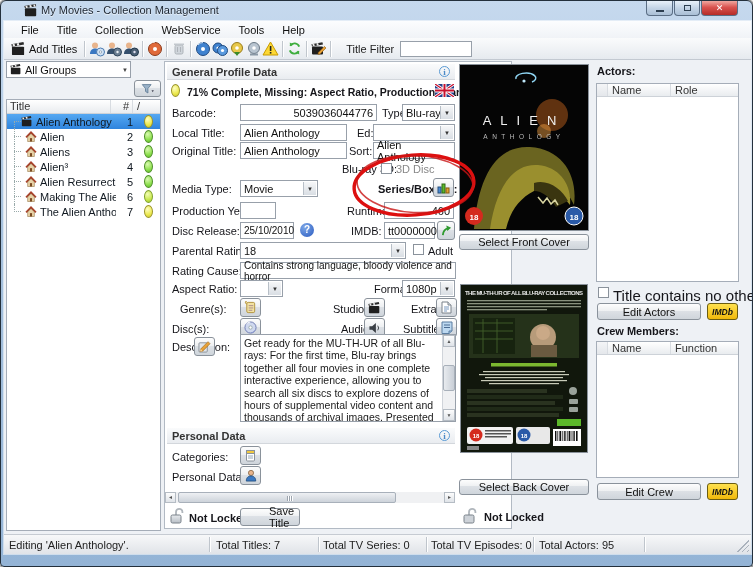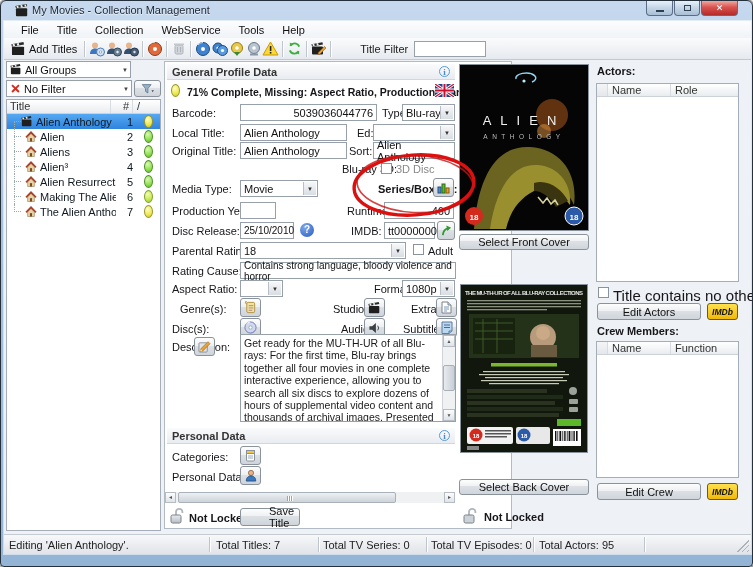--- a/index.html
+++ b/index.html
@@ -3,40 +3,40 @@
 <meta charset="utf-8">
 <style>
   html,body{margin:0;padding:0;background:#fff;font-family:"Liberation Sans",sans-serif;}
   *{box-sizing:border-box;}
   .window{position:relative;width:753px;height:567px;margin:0;
     background:linear-gradient(#c6d9ee,#a7c2de 40%,#94b4d6);
     border:1px solid #24303c;border-radius:6px 6px 4px 4px;
     box-shadow:0 0 0 1px rgba(0,0,0,.35), 2px 3px 8px rgba(0,0,0,.45);
     overflow:hidden;font-size:11px;color:#111;}
   
-  .titlebar{position:absolute;left:7px;top:0;right:0;height:36px;}
+  .titlebar{position:absolute;left:16px;top:0;right:0;height:36px;}
   .titlebar .appicon{position:absolute;left:7px;top:3px;}
   .titlebar .title{position:absolute;left:24px;top:3px;font-size:11px;color:#1b2430;text-shadow:0 1px 1px rgba(255,255,255,.8);}
   .winbtns{position:absolute;right:14px;top:0;display:flex;}
   .winbtn{height:15px;border:1px solid #5a6d84;border-top:none;border-radius:0 0 4px 4px;
     background:linear-gradient(#e8f1fa,#c3d4e6 50%,#aabfd6);display:flex;align-items:center;justify-content:center;
     font-size:8px;color:#274; color:#2c3e50;margin-left:1px;}
   .winbtn.min{width:27px;} .winbtn.max{width:26px;}
   .winbtn.close{width:37px;background:linear-gradient(#f0a8a0,#d9534f 45%,#b52b27);color:#fff;font-size:9px;}
   .maxglyph{width:7px;height:6px;border:1px solid #2c3e50;}
   .minglyph{width:8px;height:2px;background:#2c3e50;margin-top:5px;}
   
   .client{position:absolute;left:3px;top:20px;width:747px;height:533px;background:#eef1f5;outline:1px solid rgba(255,255,255,.55);}
   .menubar{position:absolute;left:0;top:0;width:747px;height:17px;background:linear-gradient(#fcfdfe,#f0f3f7);display:flex;align-items:center;padding-left:8px;}
   .menubar span{padding:1px 9px;color:#111;}
   .toolbar{position:absolute;left:0;top:17px;width:747px;height:22px;background:linear-gradient(#fafbfc,#e6eaef);border-bottom:1px solid #c3c9d1;display:flex;align-items:center;padding-left:3px;}
   .tbtn{display:flex;align-items:center;gap:3px;padding:1px 3px;border:1px solid transparent;border-radius:2px;}
   .tsep{width:1px;height:16px;background:#c0c6cd;box-shadow:1px 0 0 #fff;margin:0 3px;}
   .ticon{width:17px;height:17px;display:flex;align-items:center;justify-content:center;}
-  .tf-label{margin-left:26px;margin-right:6px;color:#222;}
+  .tf-label{margin-left:12px;margin-right:6px;color:#222;}
   .tf-input{width:72px;height:16px;border:1px solid #98a0aa;background:#fff;font-size:11px;padding:0 2px;font-family:"Liberation Sans",sans-serif;}
   
   .combo{position:absolute;height:17px;background:#fff;border:1px solid #98a0aa;display:flex;align-items:center;padding-left:3px;gap:3px;}
   .combo .arrow{position:absolute;right:2px;top:5px;font-size:6px;color:#444;}
   .field{position:absolute;height:17px;background:#fff;border:1px solid #98a0aa;font-size:11px;padding:0 3px;display:flex;align-items:center;}
   .field.right{justify-content:flex-end;}
   .select{position:absolute;height:17px;background:#fff;border:1px solid #98a0aa;display:flex;align-items:center;padding-left:3px;}
   .select .dd{position:absolute;right:1px;top:1px;bottom:1px;width:13px;background:linear-gradient(#f6f7f8,#d9dee4);border-left:1px solid #b8bfc7;display:flex;align-items:center;justify-content:center;font-size:6px;color:#333;}
   .btn{background:linear-gradient(#fdfdfd,#eef0f2 45%,#dde1e6 46%,#cfd5db);border:1px solid #8a929b;border-radius:3px;
     display:flex;align-items:center;justify-content:center;font-size:11px;color:#111;}
@@ -254,27 +254,20 @@
     <div class="combo" style="left:2px;top:40px;width:125px;text-align:right;">
       <svg width="12" height="11" viewBox="0 0 16 15">
           <path d="M1 5 L14 2.6 L13.3 0 L0.3 2.4 Z" fill="#2b2b2b"></path>
           <path d="M2.2 4.7 L4.4 4.3 L3.6 1.9 L1.5 2.3Z" fill="#eee"></path>
           <path d="M6.8 3.9 L9 3.5 L8.2 1.1 L6 1.5Z" fill="#eee"></path>
           <rect x="1" y="5" width="13" height="9" rx="1" fill="#1f1f1f"></rect>
         </svg>
       <span>All Groups</span>
       <span class="arrow">▼</span>
     </div>
-    <div class="combo" style="left:2px;top:59px;width:126px;">
-      <svg width="11" height="11" viewBox="0 0 12 12">
-          <path d="M1.5 3 L3 1.5 L6 4.5 L9 1.5 L10.5 3 L7.5 6 L10.5 9 L9 10.5 L6 7.5 L3 10.5 L1.5 9 L4.5 6Z" fill="#d22d22"></path>
-        </svg>
-      <span>No Filter</span>
-      <span class="arrow">▼</span>
-    </div>
     <span class="btn" style="position:absolute;left:130px;top:59px;width:27px;height:17px;">
       <svg width="13" height="12" viewBox="0 0 16 15">
           <path d="M1.5 2 h11 l-4 5 v5.5 l-3 -2 v-3.5z" fill="#9ab2c8" stroke="#5a7690"></path>
           <path d="M13 9 l3 0 l-1.5 2.5z" fill="#445"></path>
         </svg>
     </span>
 
     <div class="list">
       <div class="list-hdr">
         <span class="c1">Title</span>

